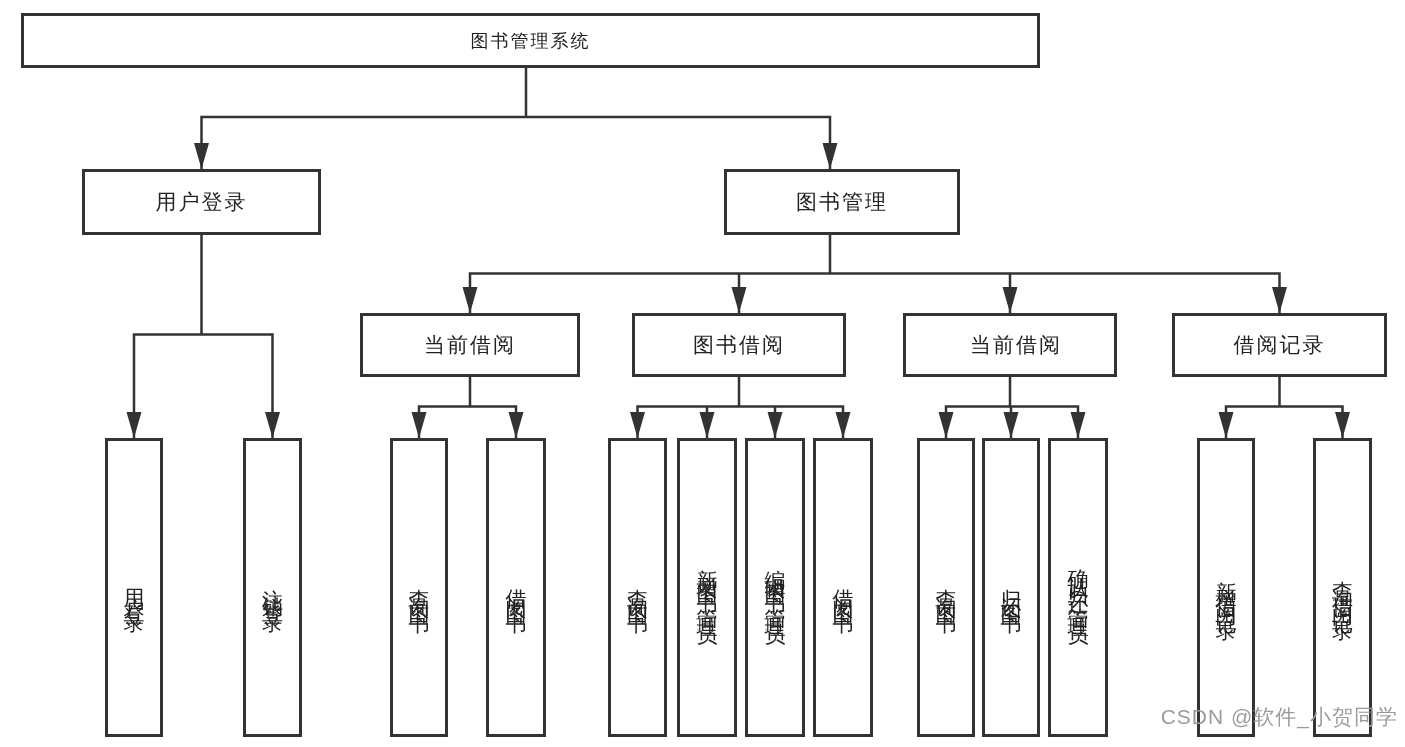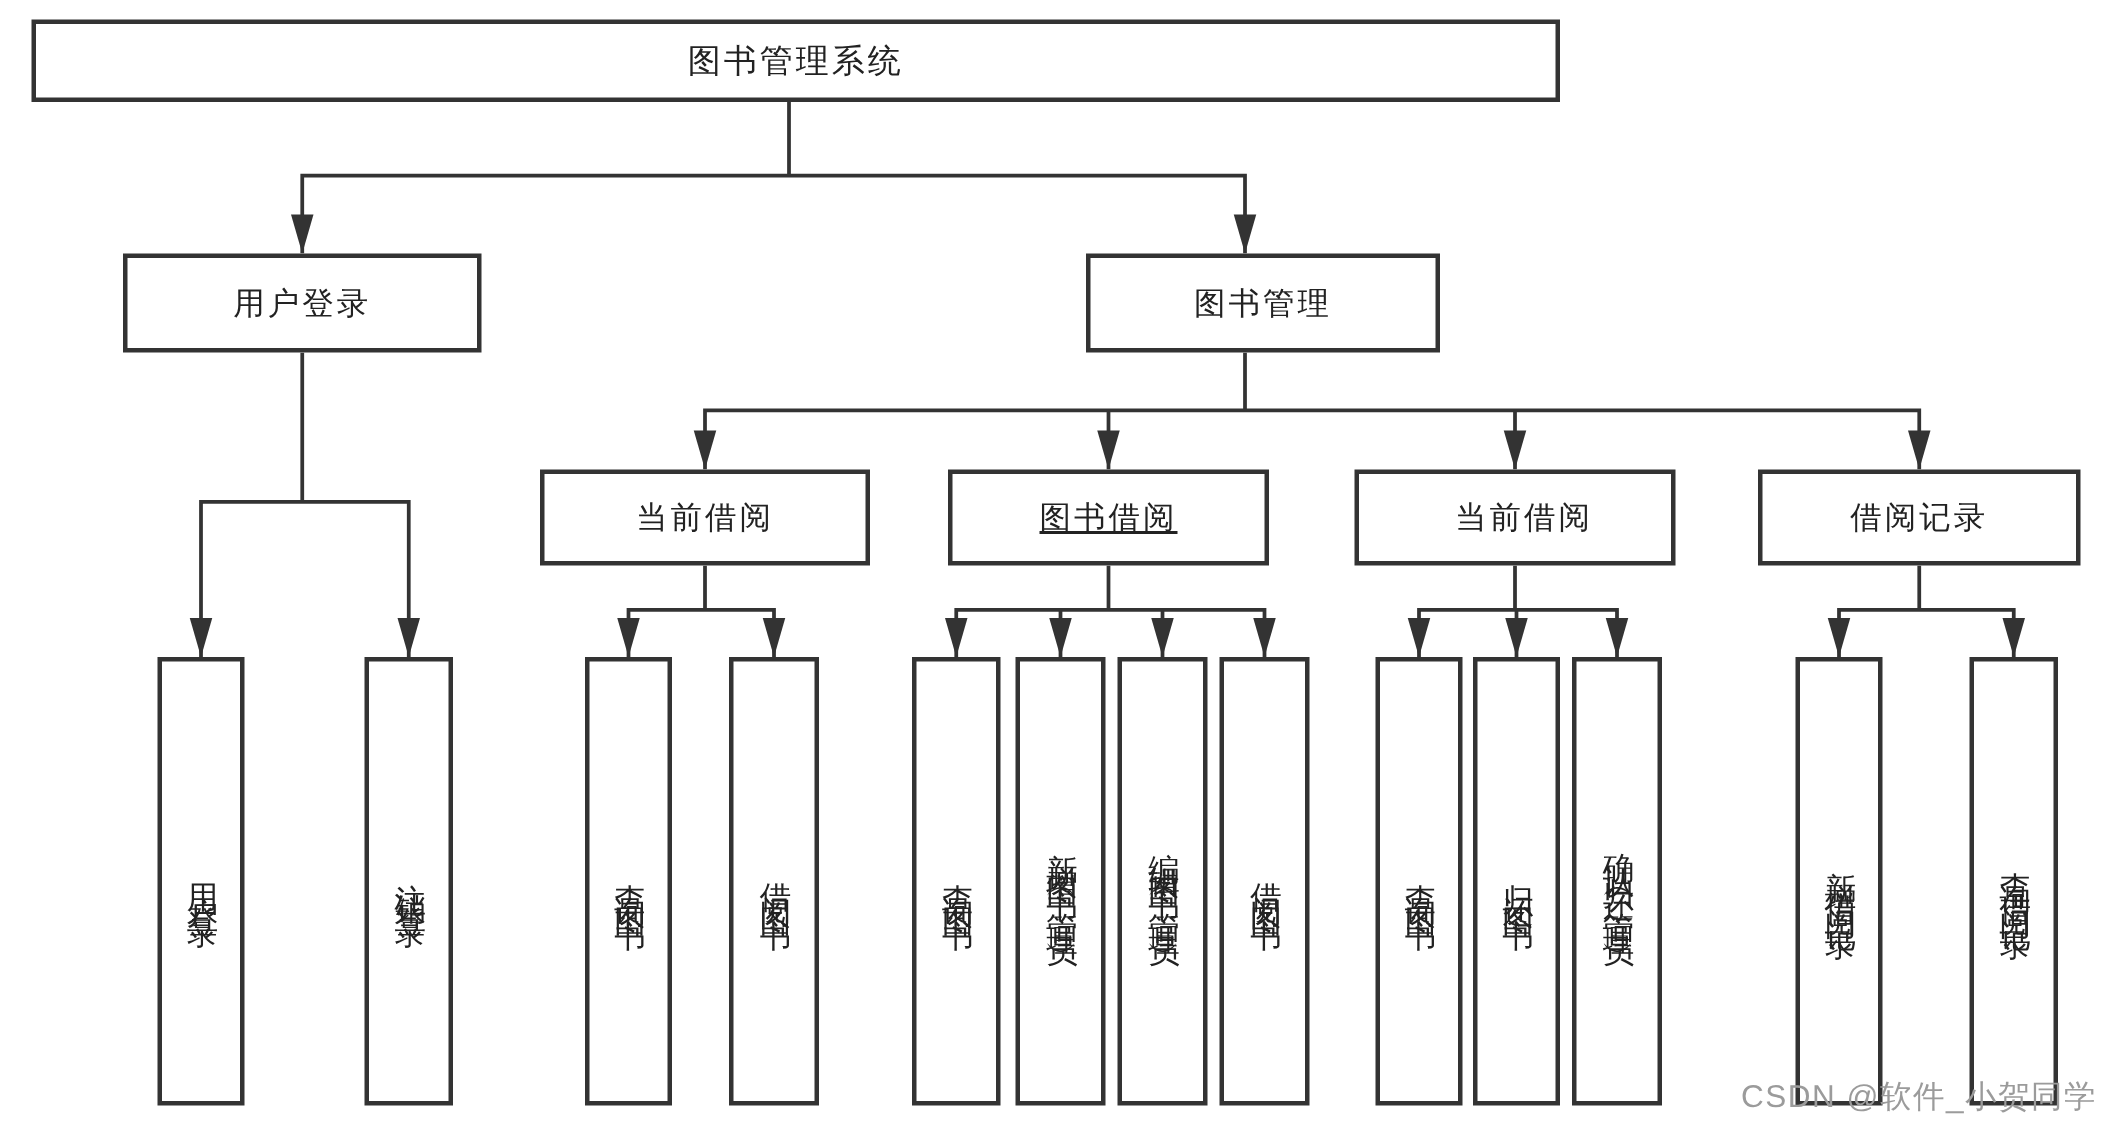--- a/index.html
+++ b/index.html
@@ -27,32 +27,32 @@
     display: flex;
     align-items: center;
     justify-content: center;
     color: #222222;
   }
   .hnode .label {
     font-size: 21px;
     letter-spacing: 2px;
     white-space: nowrap;
   }
-  .hnode.root .label { font-size: 22px; }
+  .hnode.root .label { font-size: 18px; }
   .vnode .label {
     writing-mode: vertical-rl;
     text-orientation: mixed;
     font-size: 21px;
     line-height: 1.15;
     letter-spacing: 8px;
   }
   .watermark {
     position: absolute;
     right: 7px;
-    bottom: 2px;
+    bottom: 16px;
     font-size: 21px;
     letter-spacing: 1px;
     color: #9b9b9b;
     z-index: 5;
     white-space: nowrap;
   }
 </style>
 </head>
 <body>
 
@@ -98,21 +98,21 @@
   <div class="hnode" style="left:82px;top:169px;width:239px;height:66px;">
     <span class="label">用户登录</span>
   </div>
   <div class="hnode" style="left:712px;top:169px;width:236px;height:66px;margin-left:12px;">
     <span class="label">图书管理</span>
   </div>
 
   <div class="hnode" style="left:360px;top:313px;width:220px;height:64px;">
     <span class="label">当前借阅</span>
   </div>
-  <div class="hnode" style="left:632px;top:313px;width:214px;height:64px;text-decoration:underline;">
+  <div class="hnode" style="left:632px;top:313px;width:214px;height:64px;">
     <span class="label">图书借阅</span>
   </div>
   <div class="hnode" style="left:903px;top:313px;width:214px;height:64px;padding-left:12px;">
     <span class="label">当前借阅</span>
   </div>
   <div class="hnode" style="left:1172px;top:313px;width:215px;height:64px;">
     <span class="label">借阅记录</span>
   </div>
 
   <div class="vnode" style="left:105px;top:438px;width:58px;height:299px;">

